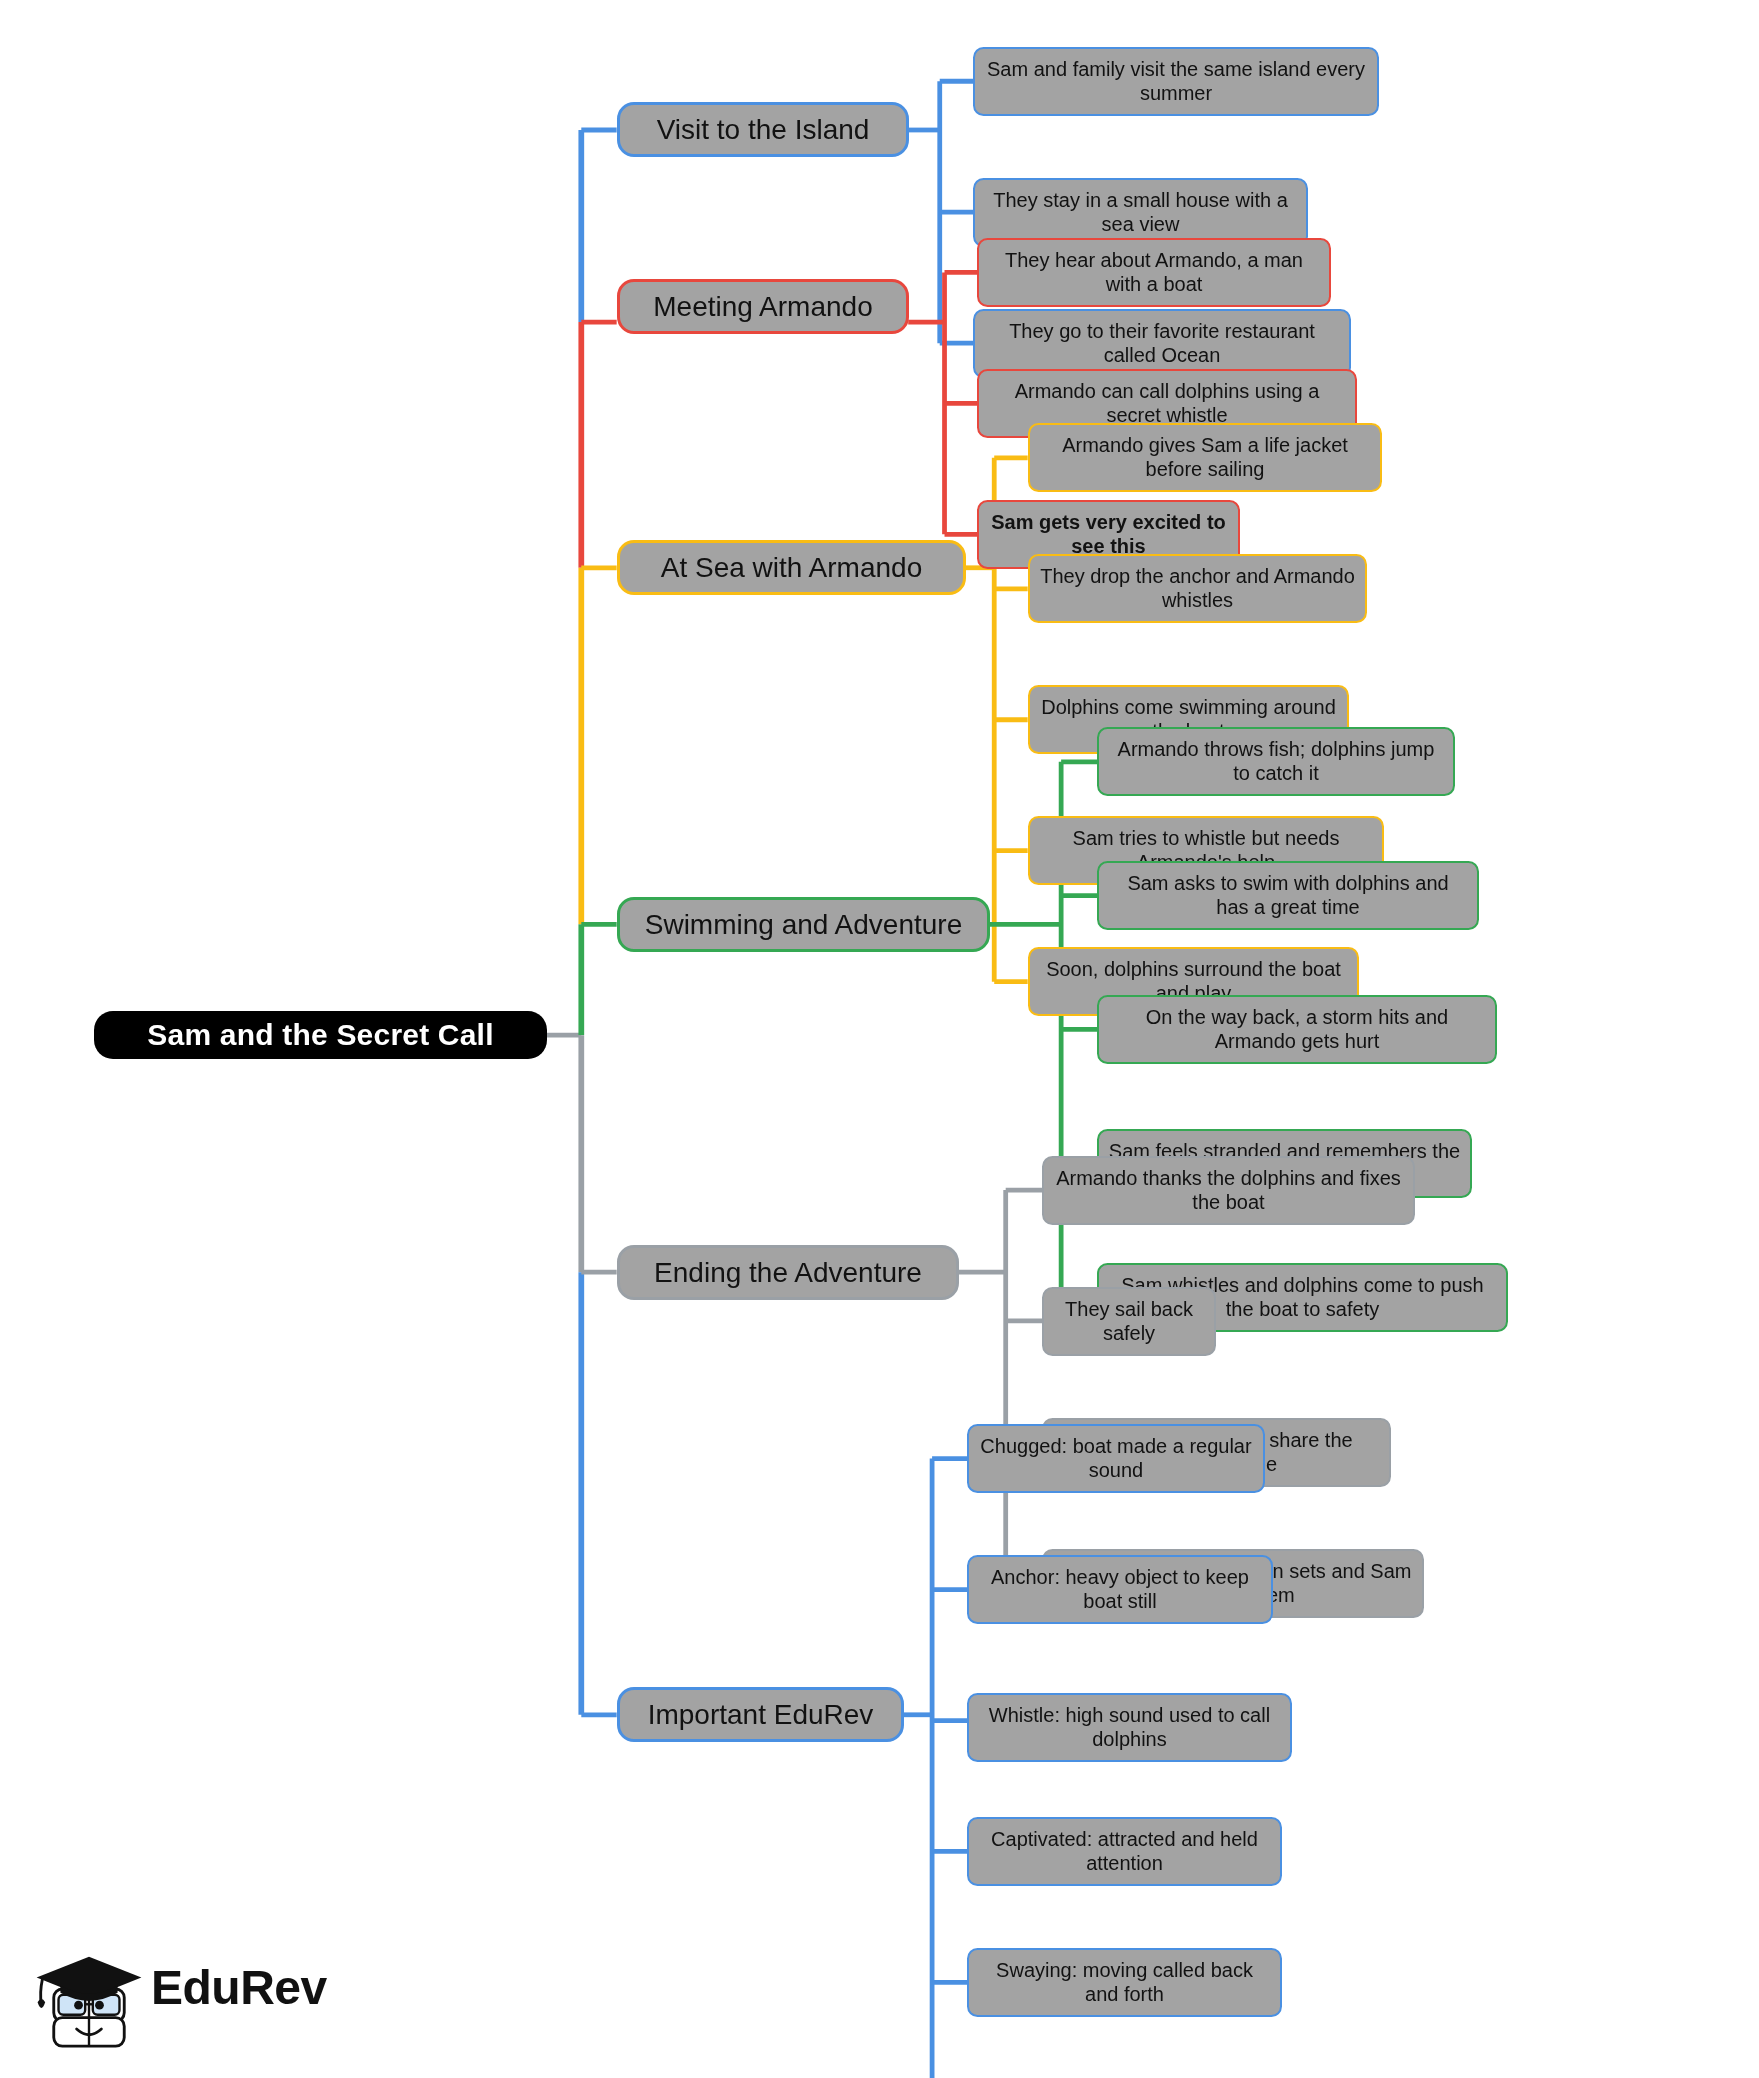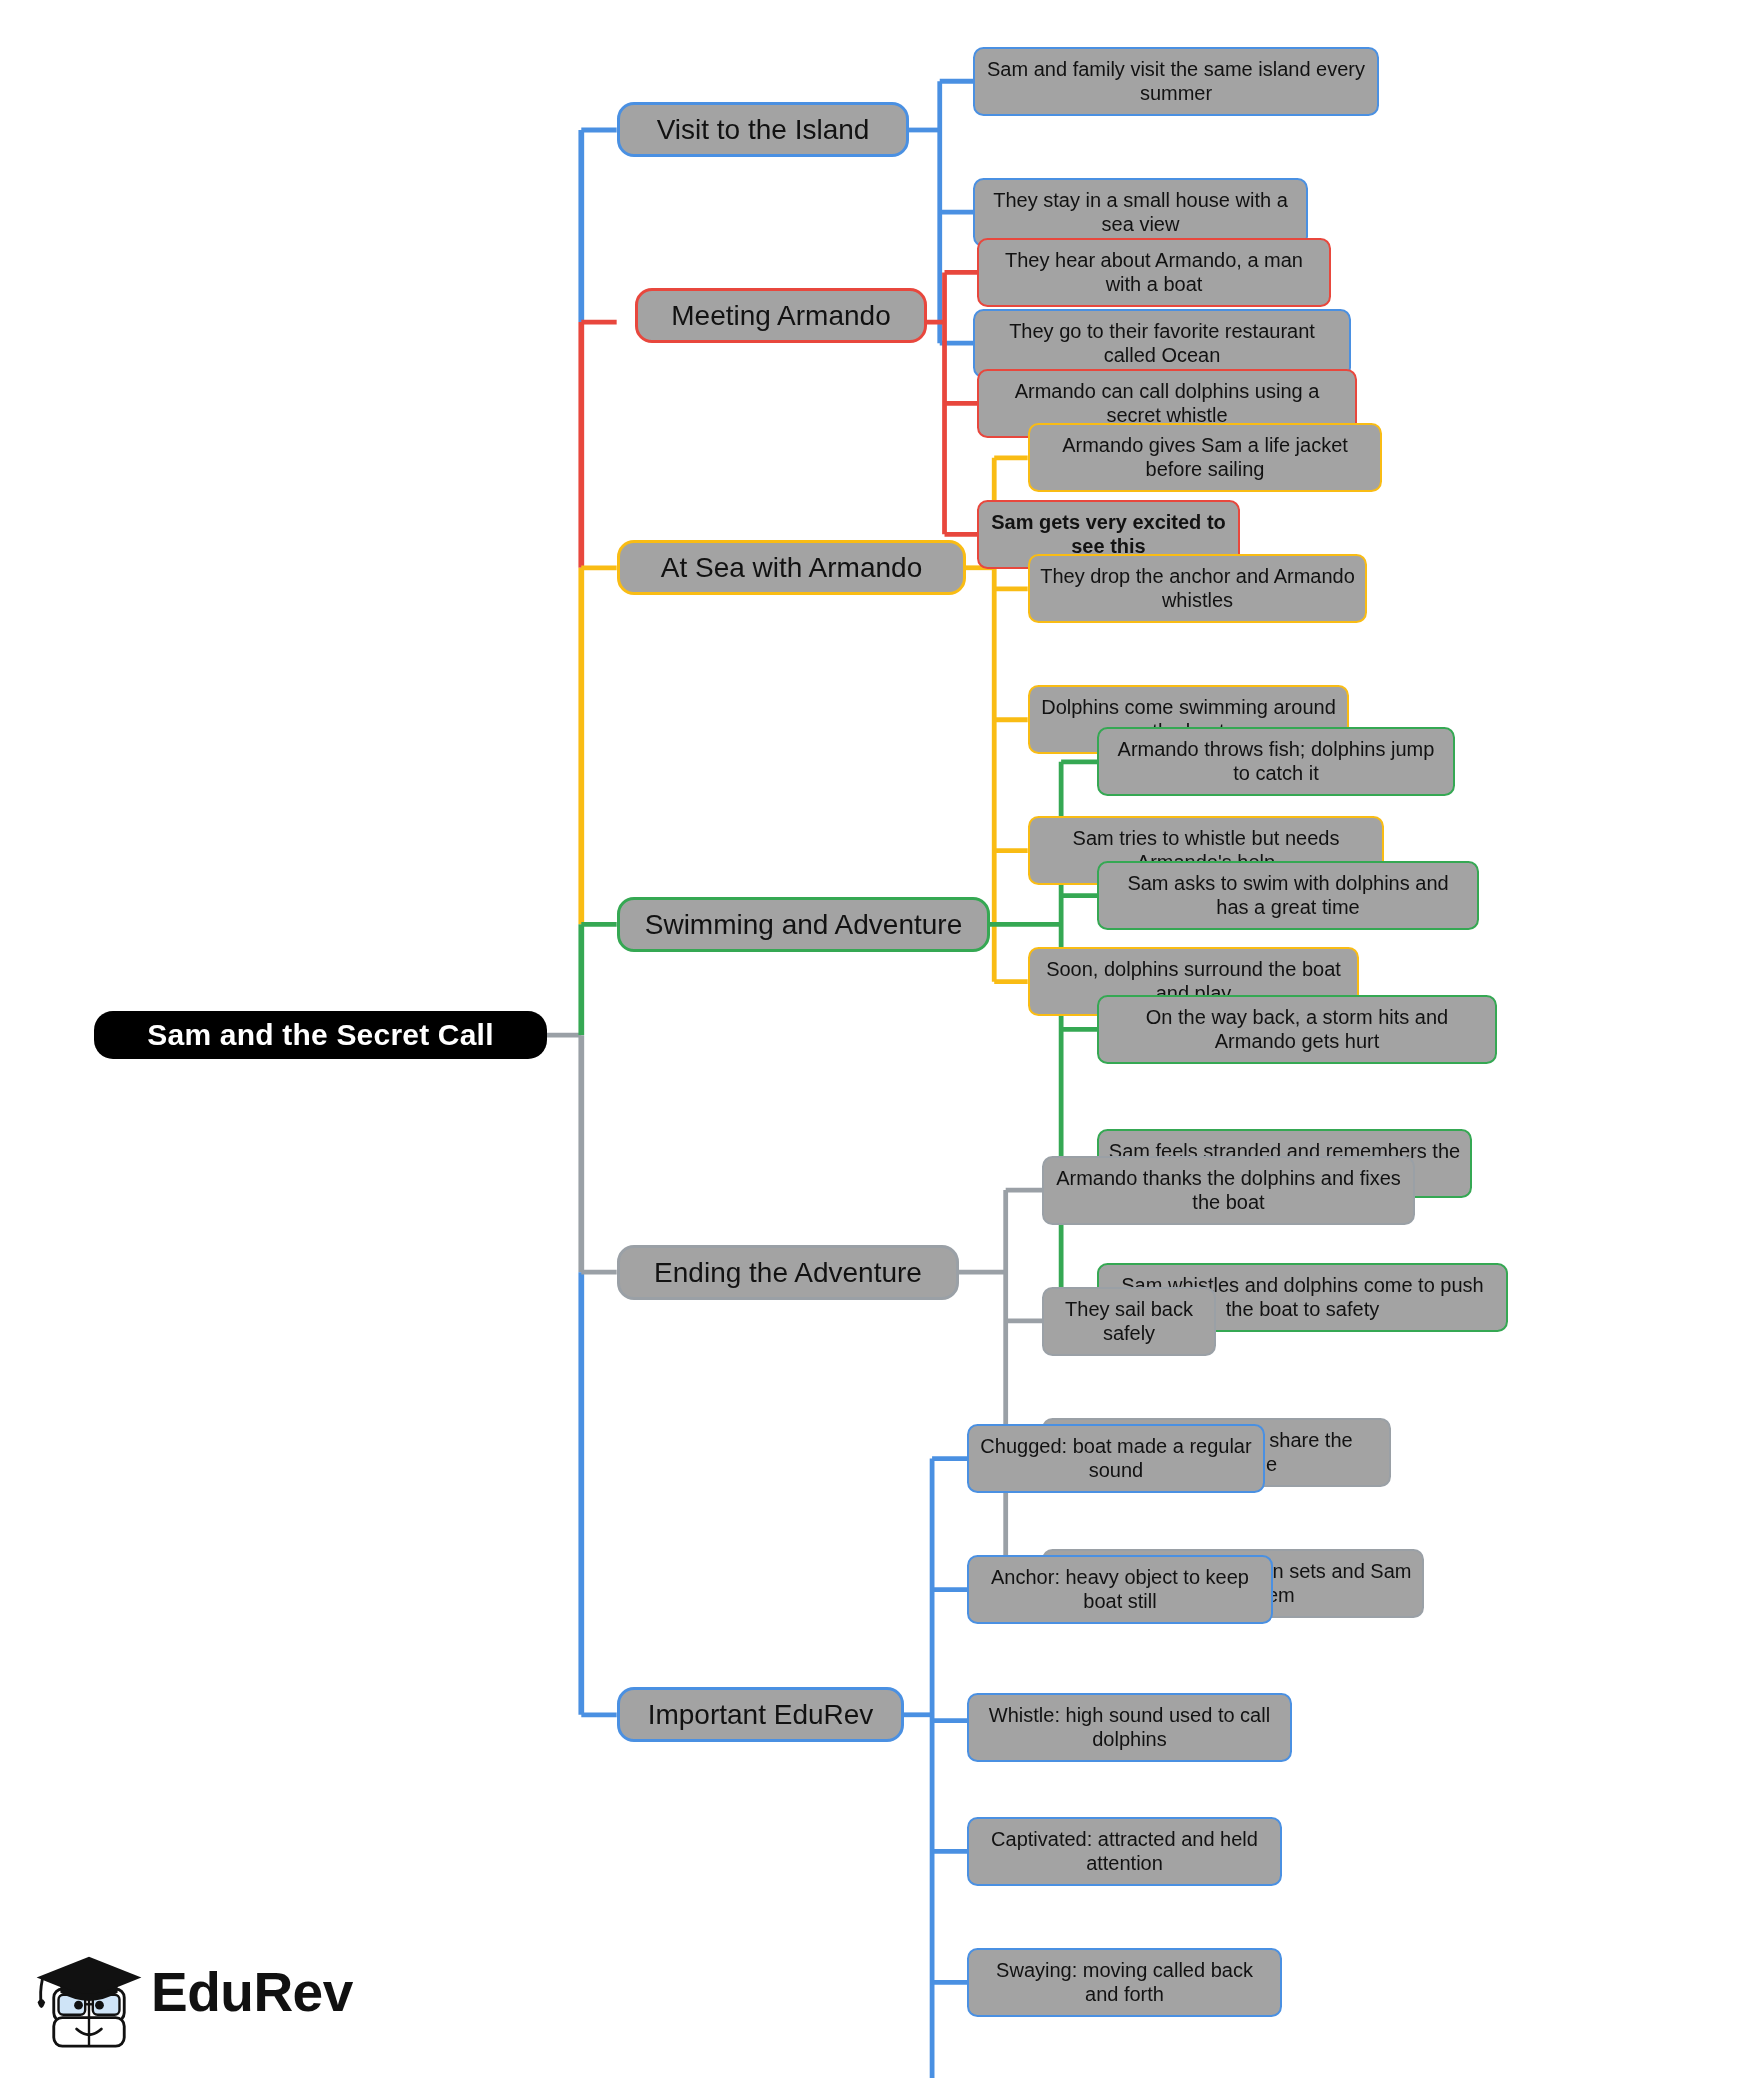--- a/index.html
+++ b/index.html
@@ -67,21 +67,21 @@
     position: absolute;
     left: 29px;
     top: 1933px;
     width: 325px;
     height: 134px;
   }
   #logo-text {
     position: absolute;
     left: 122px;
     top: 27px;
-    font-size: 55px;
+    font-size: 48px;
     font-weight: bold;
     color: #111111;
     letter-spacing: -0.5px;
     font-family: "Liberation Sans", sans-serif;
   }
   #logo-mark {
     position: absolute;
     left: 0px;
     top: 7.6px;
     width: 120px;
@@ -151,21 +151,21 @@
       <path d="M 608 1794 L 645 1794" stroke="#4a90e2" stroke-width="5" fill="none" stroke-linecap="butt"></path>
     </svg>
 
   <div class="root-node" style="left: 94px; top: 1011px; width: 453px; height: 48px;">Sam and the Secret Call</div>
 
   <div id="nodes">
       <div class="node branch-node" style="left: 617px; top: 102px; width: 292px; height: 55px; border-color: rgb(74, 144, 226); text-align: right;">Visit to the Island</div>
       <div class="node leaf-node" style="left: 973px; top: 47px; width: 406px; height: 69px; border-color: rgb(74, 144, 226);">Sam and family visit the same island every summer</div>
       <div class="node leaf-node" style="left: 973px; top: 178px; width: 335px; height: 69px; border-color: rgb(74, 144, 226);">They stay in a small house with a sea view</div>
       <div class="node leaf-node" style="left: 973px; top: 309px; width: 378px; height: 69px; border-color: rgb(74, 144, 226);">They go to their favorite restaurant called Ocean</div>
-      <div class="node branch-node" style="left: 617px; top: 288px; width: 292px; height: 55px; border-color: rgb(232, 71, 61); margin-left: 18px;">Meeting Armando</div>
+      <div class="node branch-node" style="left: 617px; top: 279px; width: 292px; height: 55px; border-color: rgb(232, 71, 61);">Meeting Armando</div>
       <div class="node leaf-node" style="left: 977px; top: 238px; width: 354px; height: 69px; border-color: rgb(232, 71, 61);">They hear about Armando, a man with a boat</div>
       <div class="node leaf-node" style="left: 977px; top: 369px; width: 380px; height: 69px; border-color: rgb(232, 71, 61);">Armando can call dolphins using a secret whistle</div>
       <div class="node leaf-node" style="left: 977px; top: 500px; width: 263px; height: 69px; border-color: rgb(232, 71, 61); font-weight: bold;">Sam gets very excited to see this</div>
       <div class="node branch-node" style="left: 617px; top: 540px; width: 349px; height: 55px; border-color: rgb(249, 188, 20);">At Sea with Armando</div>
       <div class="node leaf-node" style="left: 1028px; top: 423px; width: 354px; height: 69px; border-color: rgb(249, 188, 20);">Armando gives Sam a life jacket before sailing</div>
       <div class="node leaf-node" style="left: 1028px; top: 554px; width: 339px; height: 69px; border-color: rgb(249, 188, 20);">They drop the anchor and Armando whistles</div>
       <div class="node leaf-node" style="left: 1028px; top: 685px; width: 321px; height: 69px; border-color: rgb(249, 188, 20);">Dolphins come swimming around the boat</div>
       <div class="node leaf-node" style="left: 1028px; top: 816px; width: 356px; height: 69px; border-color: rgb(249, 188, 20);">Sam tries to whistle but needs Armando's help</div>
       <div class="node leaf-node" style="left: 1028px; top: 947px; width: 331px; height: 69px; border-color: rgb(249, 188, 20);">Soon, dolphins surround the boat and play</div>
       <div class="node branch-node" style="left: 617px; top: 897px; width: 373px; height: 55px; border-color: rgb(53, 168, 83);">Swimming and Adventure</div>

